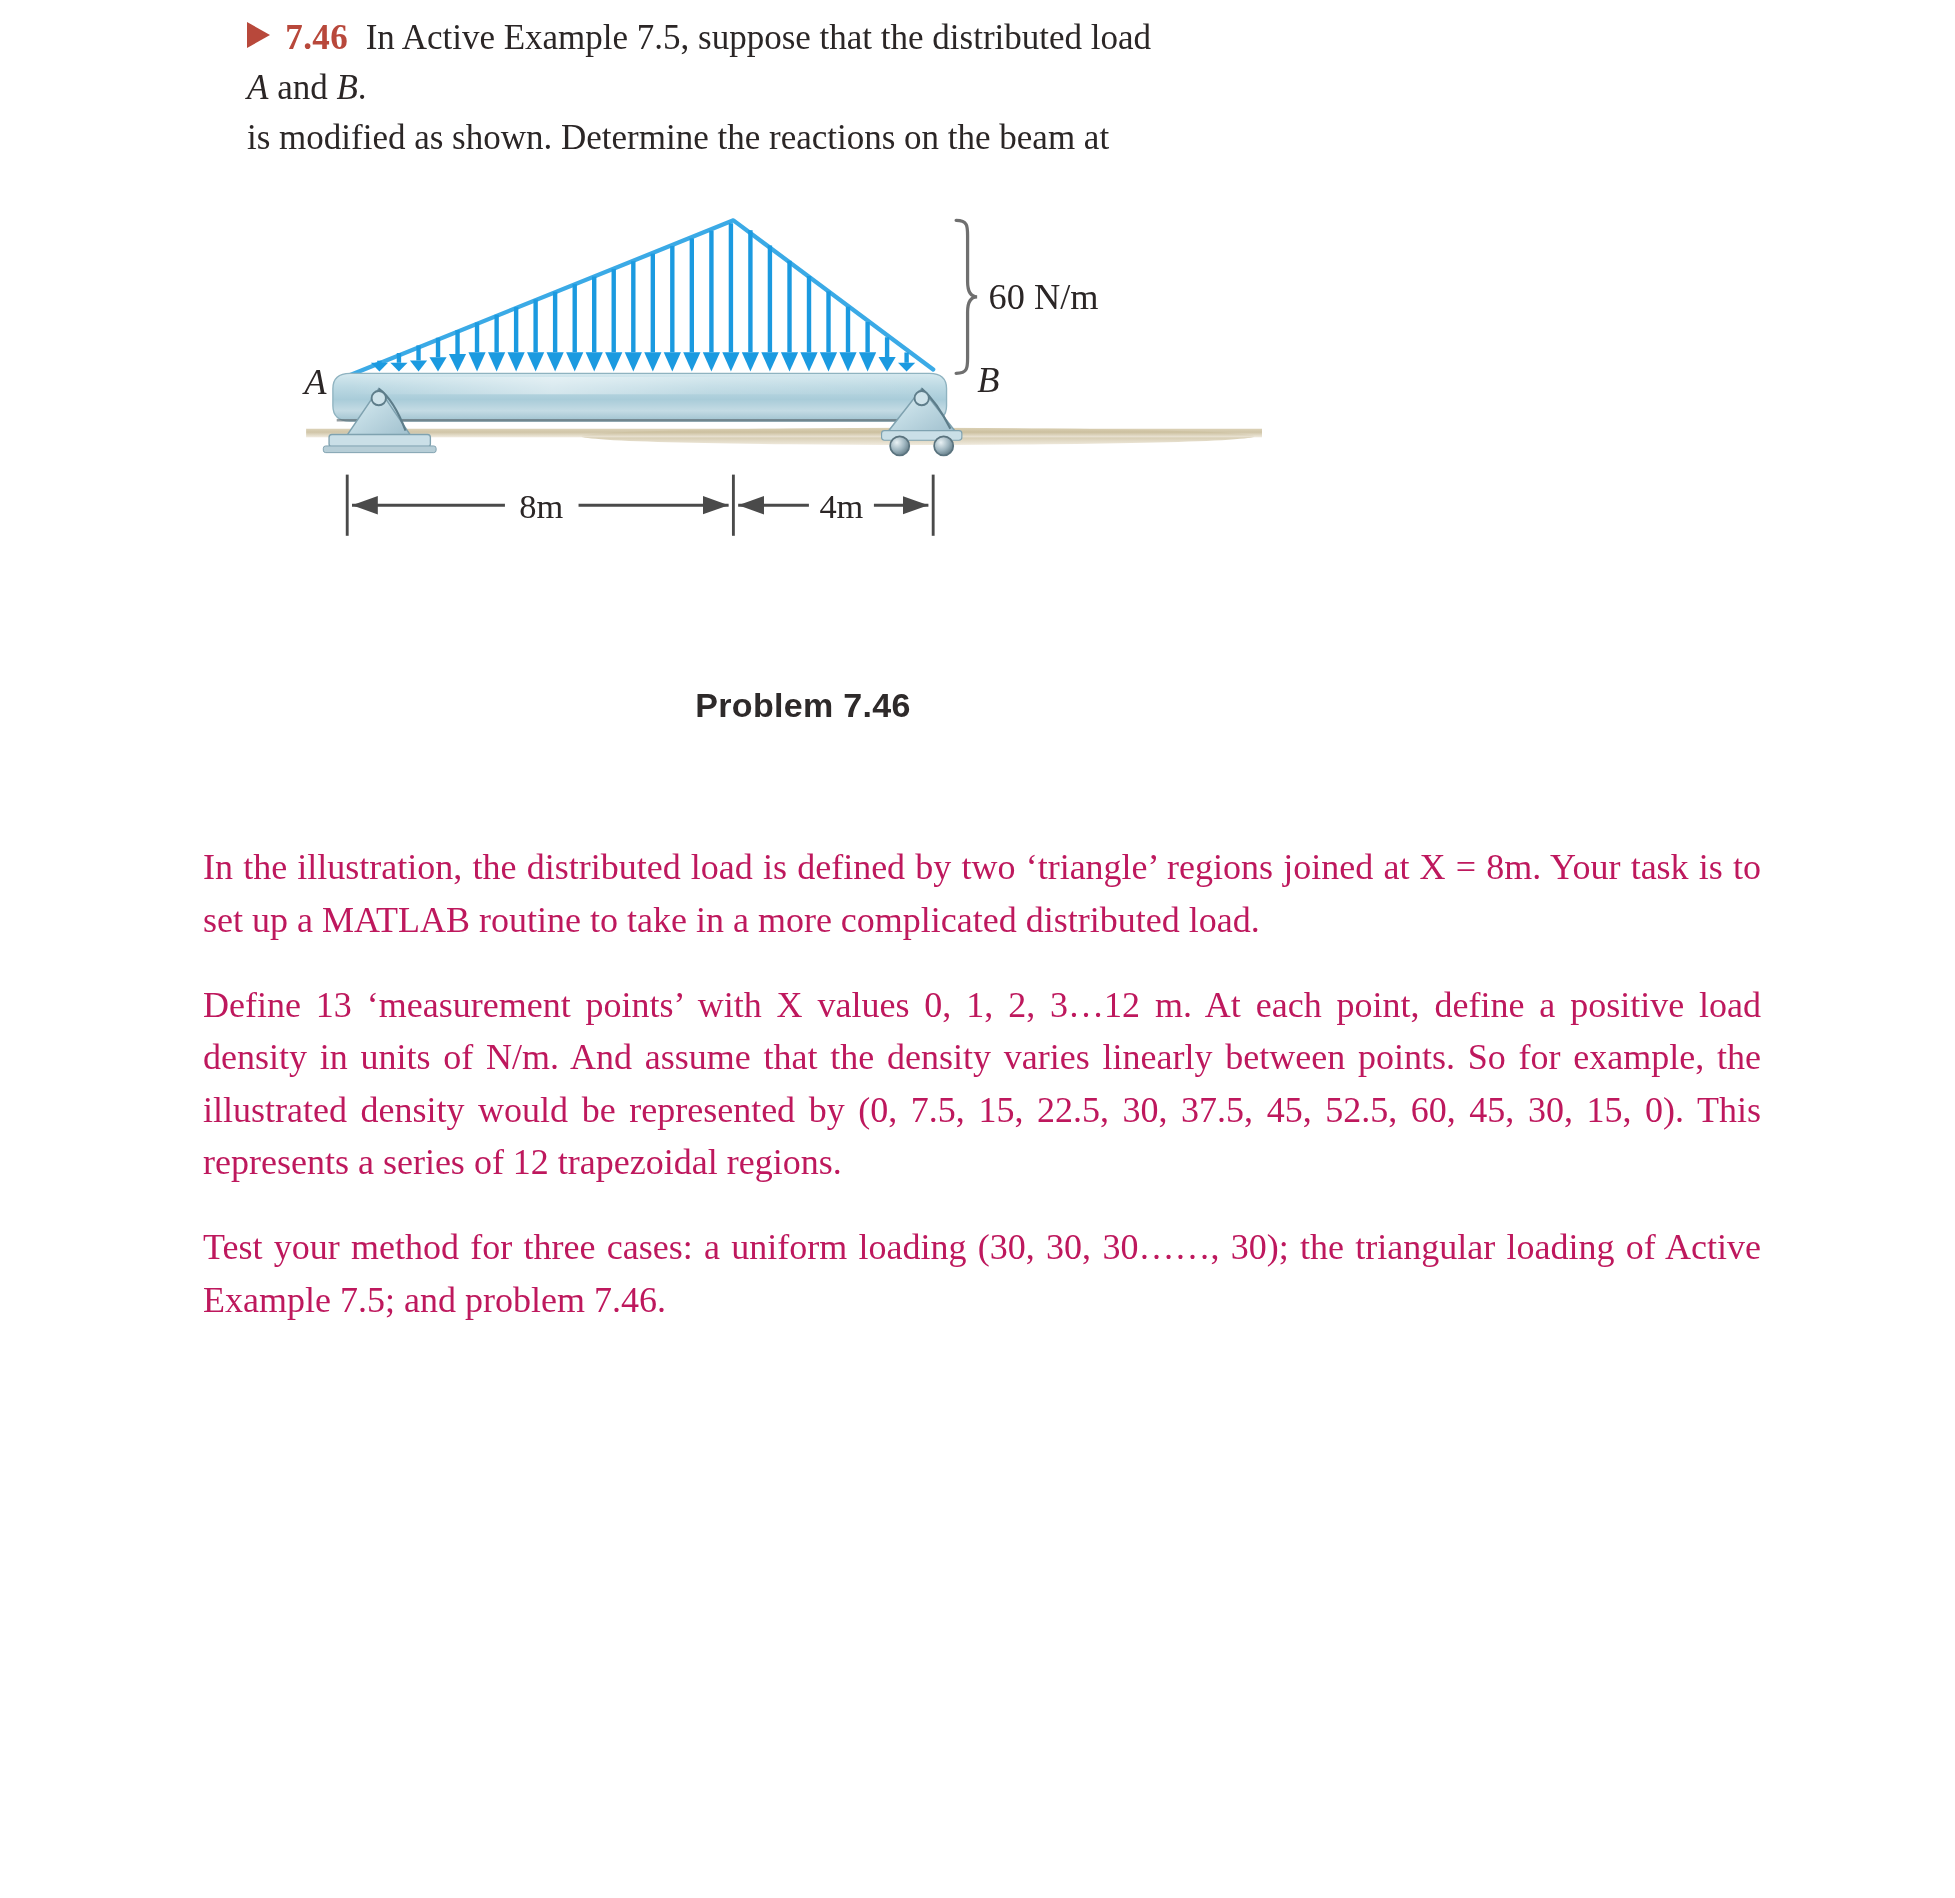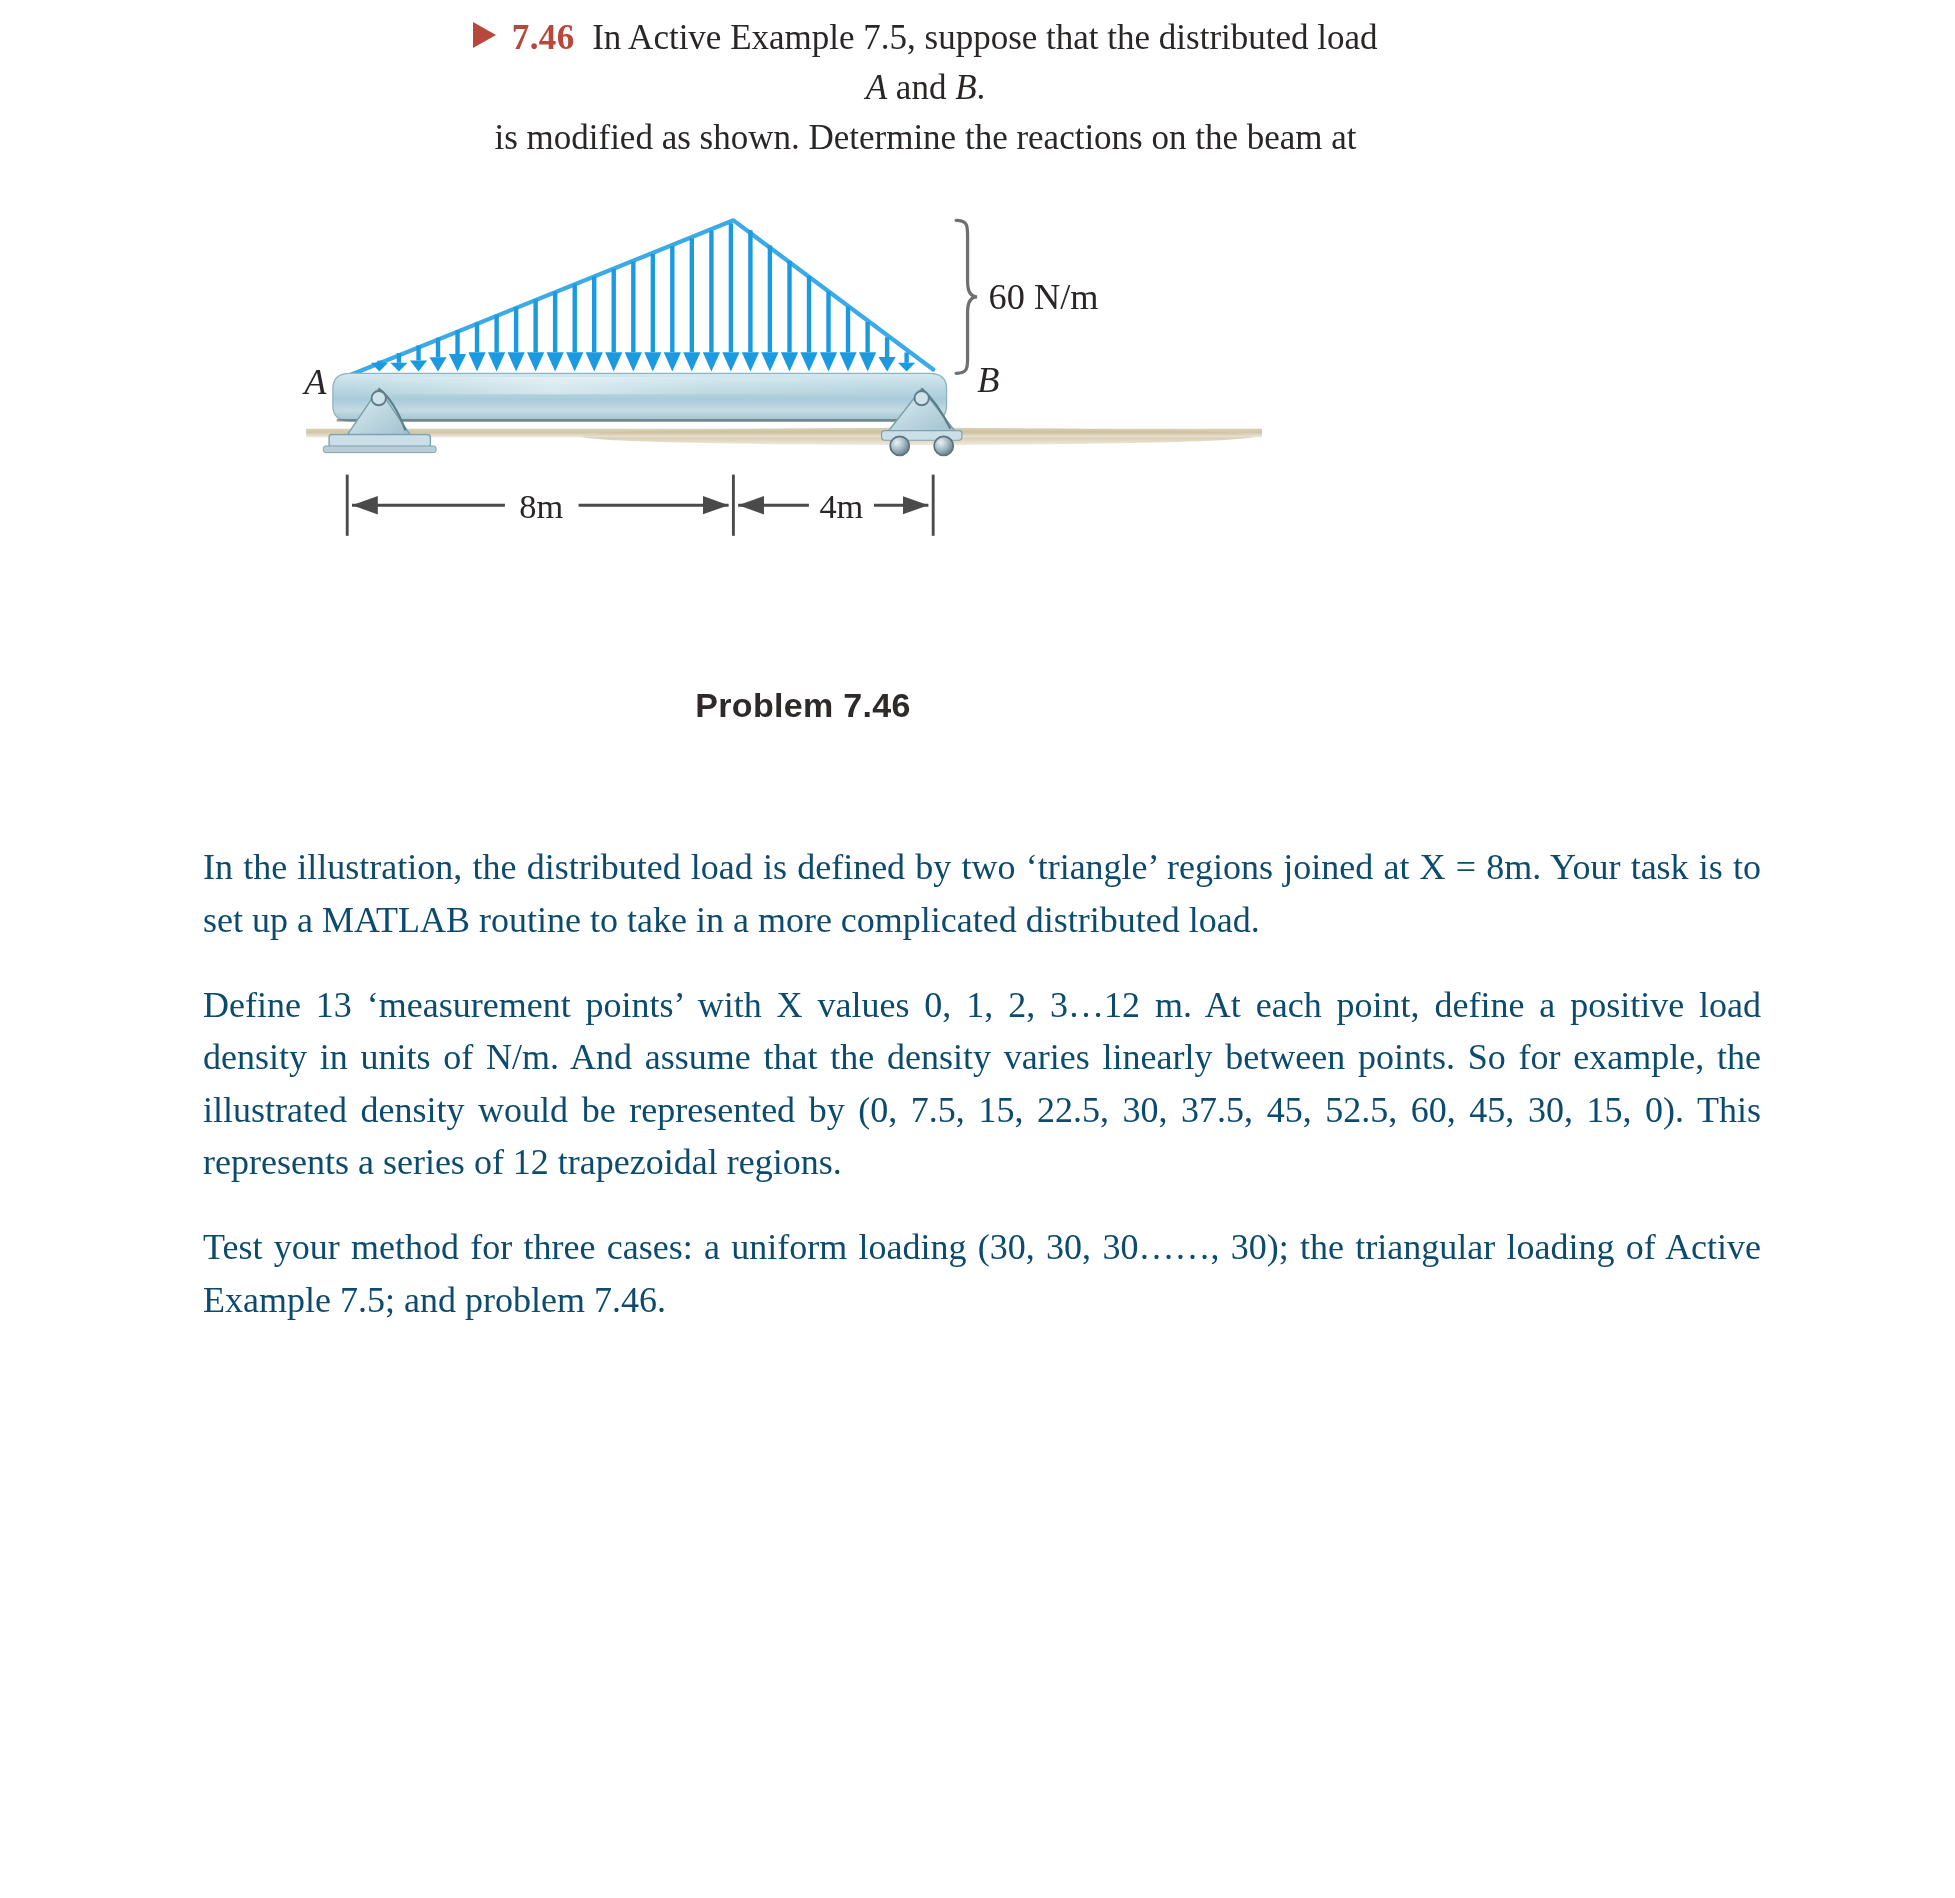--- a/index.html
+++ b/index.html
@@ -40,21 +40,20 @@
     margin-right: 15.3px;
   }
   .prob-num {
     color: #b8483b;
     font-weight: 600;
     letter-spacing: 0.4px;
   }
   .head-line {
     display: block;
     white-space: nowrap;
-    text-align: center;
   }
   .head-line .ital { font-style: italic; }
 
   
   .figure {
     position: absolute;
     left: 287px;
     top: 201px;
     width: 1300px;
     height: 574px;
@@ -76,21 +75,21 @@
 
   
   .body-copy {
     position: absolute;
     left: 203px;
     top: 841px;
     width: 1558px;
     font-size: 36px;
     line-height: 1.46;
     text-align: justify;
-    color: #0c4a6e;
+    color: #be185d;
   }
   .body-copy p {
     margin: 0 0 32.5px 0;
   }
   .body-copy p:last-child { margin-bottom: 16px; }
 </style>
 </head>
 <body>
 
 <div class="problem-head">

